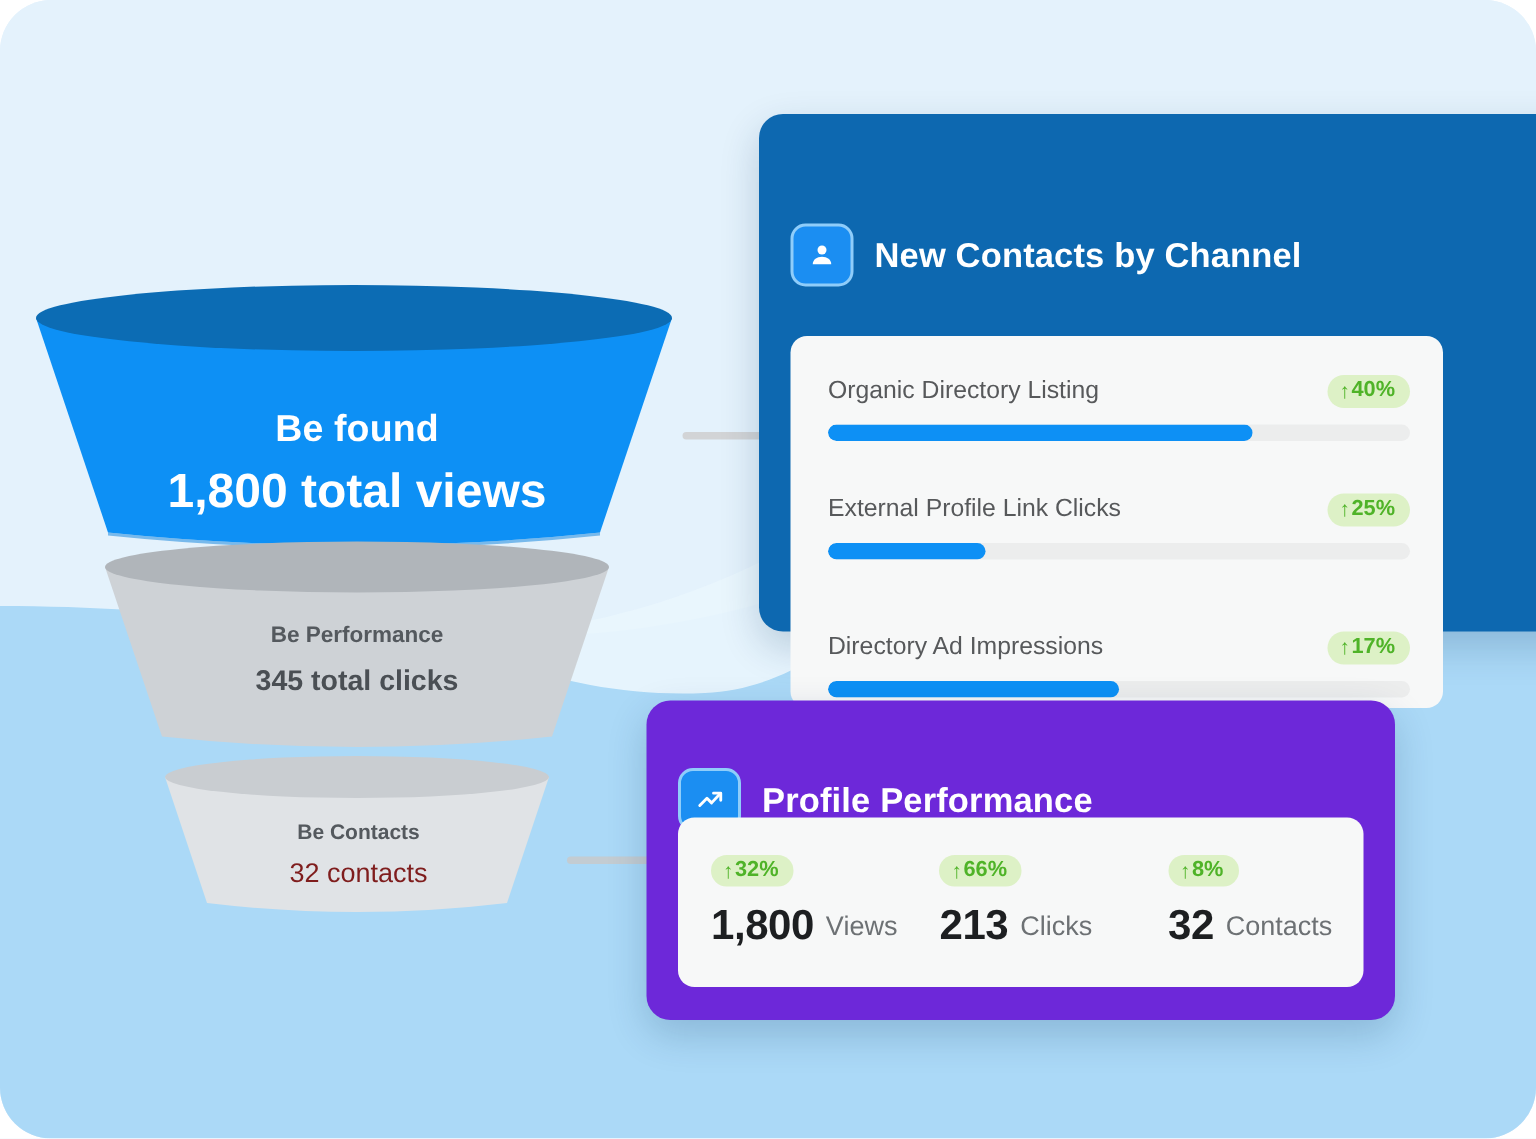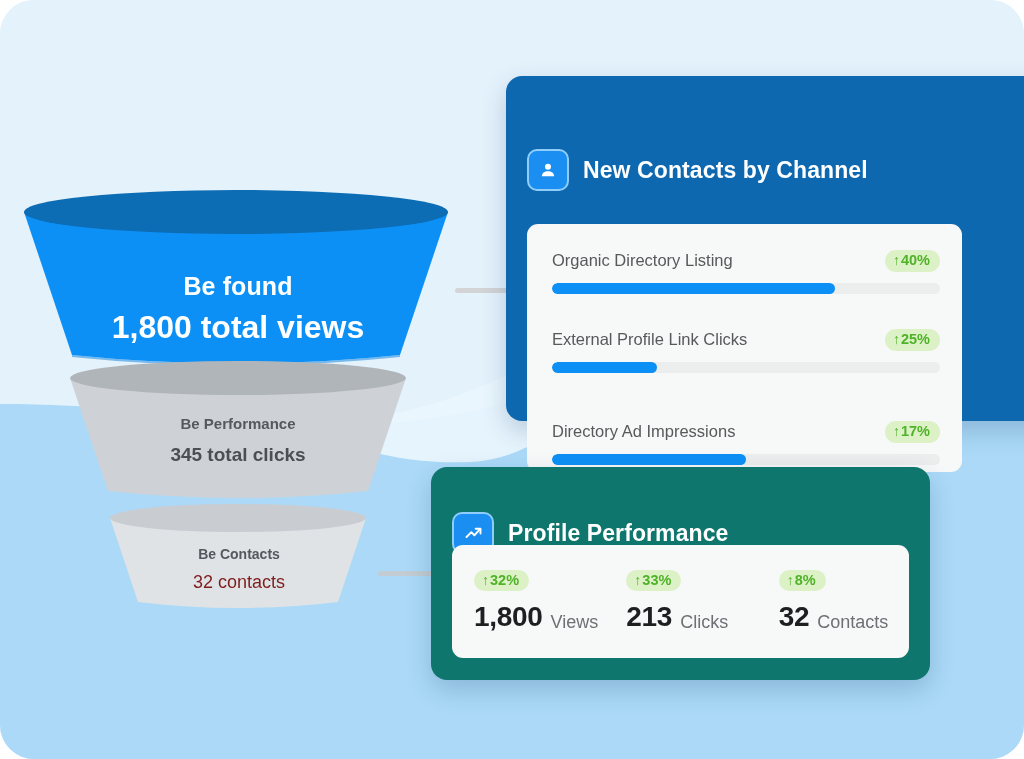--- a/index.html
+++ b/index.html
@@ -149,38 +149,38 @@
   .fill {
     height: 100%;
     border-radius: 999px;
     background: #0d90f5;
   }
 
   
   #card-performance {
     left: 431px; top: 467px;
     width: 499px; height: 213px;
-    background: #0f766e;
+    background: #6d28d9;
   }
   #card-performance .card-head { position: absolute; left: 21px; top: 45px; }
   #card-performance .card-body {
     position: absolute;
     left: 21px; top: 78px;
     width: 457px; height: 113px;
     display: flex;
     align-items: center;
   }
   .stat {
     flex: 1 1 0;
     padding-left: 22px;
   }
   .stat .pill { margin-bottom: 10px; }
   .stat-line {
     display: flex;
-    align-items: flex-end;
+    align-items: center;
     gap: 8px;
     white-space: nowrap;
   }
   .stat-value {
     font-size: 28px;
     font-weight: 700;
     color: #1d1f21;
     letter-spacing: -.3px;
   }
   .stat-label {
@@ -320,21 +320,21 @@
         </span>
         <div class="stat-line">
           <span class="stat-value">1,800</span>
           <span class="stat-label">Views</span>
         </div>
       </div>
 
       <div class="stat">
         <span class="pill">
           <span class="arw">↑</span>
-            <span>33%</span>
+            <span>66%</span>
         </span>
         <div class="stat-line">
           <span class="stat-value">213</span>
           <span class="stat-label">Clicks</span>
         </div>
       </div>
 
       <div class="stat">
         <span class="pill">
           <span class="arw">↑</span>

